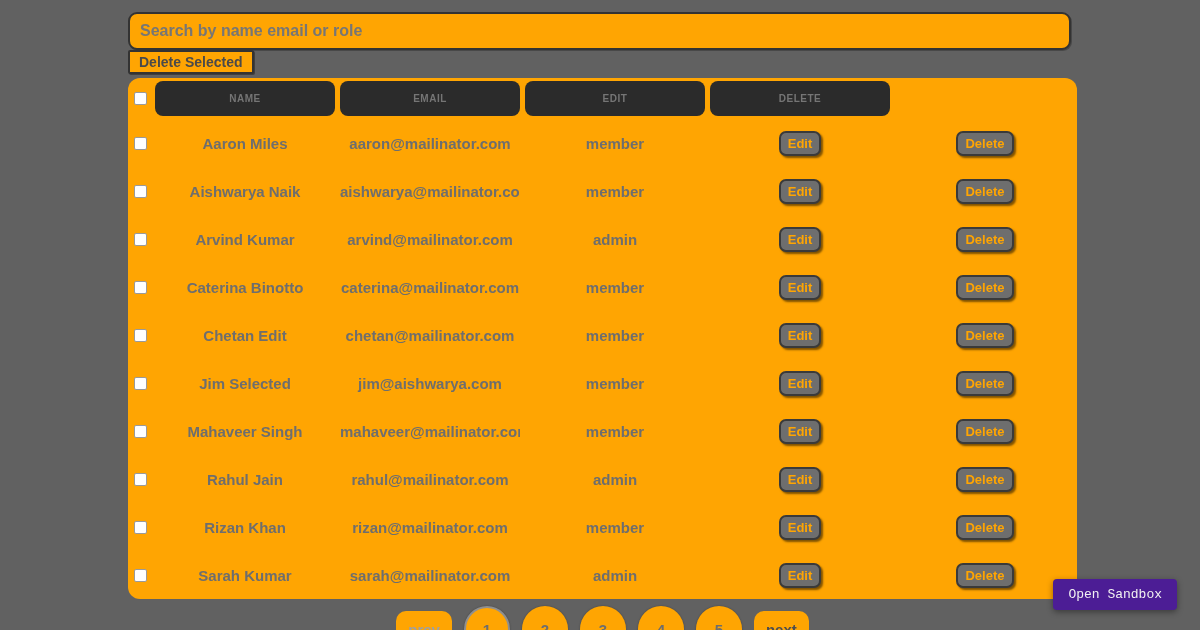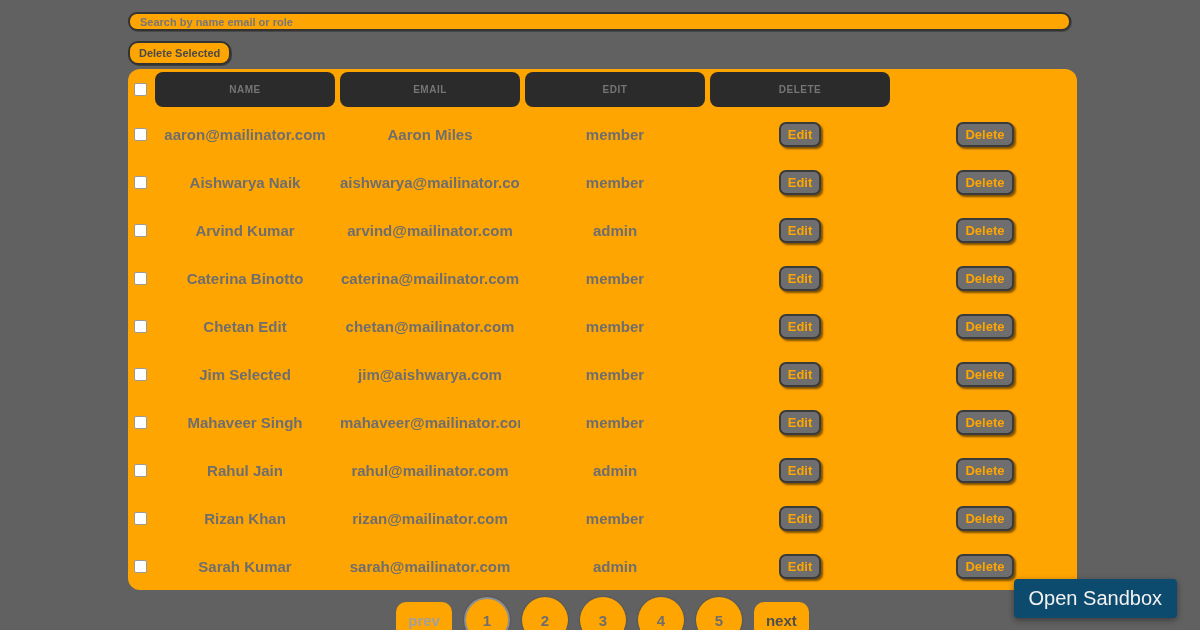--- a/index.html
+++ b/index.html
@@ -8,44 +8,44 @@
     overflow: hidden;
     background: #616161;
     font-family: "Liberation Sans", sans-serif;
   }
   .page { position: relative; width: 1200px; height: 630px; overflow: hidden; }
   .content { position: absolute; left: 128px; top: 12px; width: 949px; }
 
   
   .search {
     display: block;
-    width: 943px; height: 19px;
+    width: 943px; height: 38px;
     background: #ffa502;
     border: 2px solid #333;
     border-radius: 9px;
     padding: 0 10px;
     font-family: "Liberation Sans", sans-serif;
-    font-weight: bold; font-size: 11px;
+    font-weight: bold; font-size: 16px;
     color: #4a4a4a;
     outline: none;
     box-shadow: 1px 1px 0 rgba(0,0,0,0.25);
   }
   .search::placeholder { color: #767676; opacity: 1; }
 
   
   .delete-selected {
     display: inline-block;
-    margin-top: 10px;
+    margin-top: 0;
     height: 24px;
     padding: 0 9px;
     background: #ffa502;
     border: 2px solid #333;
-    border-radius: 10px;
-    font-family: "Liberation Sans", sans-serif;
-    font-weight: bold; font-size: 11px;
+    border-radius: 2px;
+    font-family: "Liberation Sans", sans-serif;
+    font-weight: bold; font-size: 14px;
     color: #4a4a4a;
     cursor: pointer;
     box-shadow: 1px 1px 0 rgba(0,0,0,0.35);
   }
 
   
   .table {
     margin-top: 4px;
     width: 949px;
     background: #ffa502;
@@ -129,27 +129,27 @@
     width: 46px; height: 46px;
     border-radius: 50%;
     box-shadow: 0 0 2px rgba(0,0,0,0.3);
   }
   .page-btn.circle.current { border: 2px solid #8f8f8f; }
 
   
   .open-sandbox {
     position: absolute;
     right: 23px; top: 579px;
-    background: #0c4a6e;
+    background: #4c1d95;
     color: #f2f2f2;
     border: none;
     border-radius: 4px;
     padding: 8px 15px;
-    font-family: Liberation Sans, sans-serif;
-    font-size: 20px;
+    font-family: Liberation Mono, monospace;
+    font-size: 13px;
     cursor: pointer;
     box-shadow: 0 2px 6px rgba(0,0,0,0.4);
   }
 </style>
 </head>
 <body>
 
 <div class="page">
   <div class="content">
 
@@ -165,22 +165,22 @@
         <div class="th">NAME</div>
         <div class="th">EMAIL</div>
         <div class="th">EDIT</div>
         <div class="th">DELETE</div>
       </div>
       <div id="rows">
   <div class="row data-row">
     <span class="cb-cell">
       <input type="checkbox" class="row-checkbox" style="">
     </span>
+    <div class="td name">Aaron Miles</div>
     <div class="td email">aaron@mailinator.com</div>
-    <div class="td name">Aaron Miles</div>
     <div class="td role">member</div>
     <div class="td action">
       <button class="btn edit">Edit</button>
     </div>
     <div class="td action">
       <button class="btn delete">Delete</button>
     </div>
   </div>
 
   <div class="row data-row">

